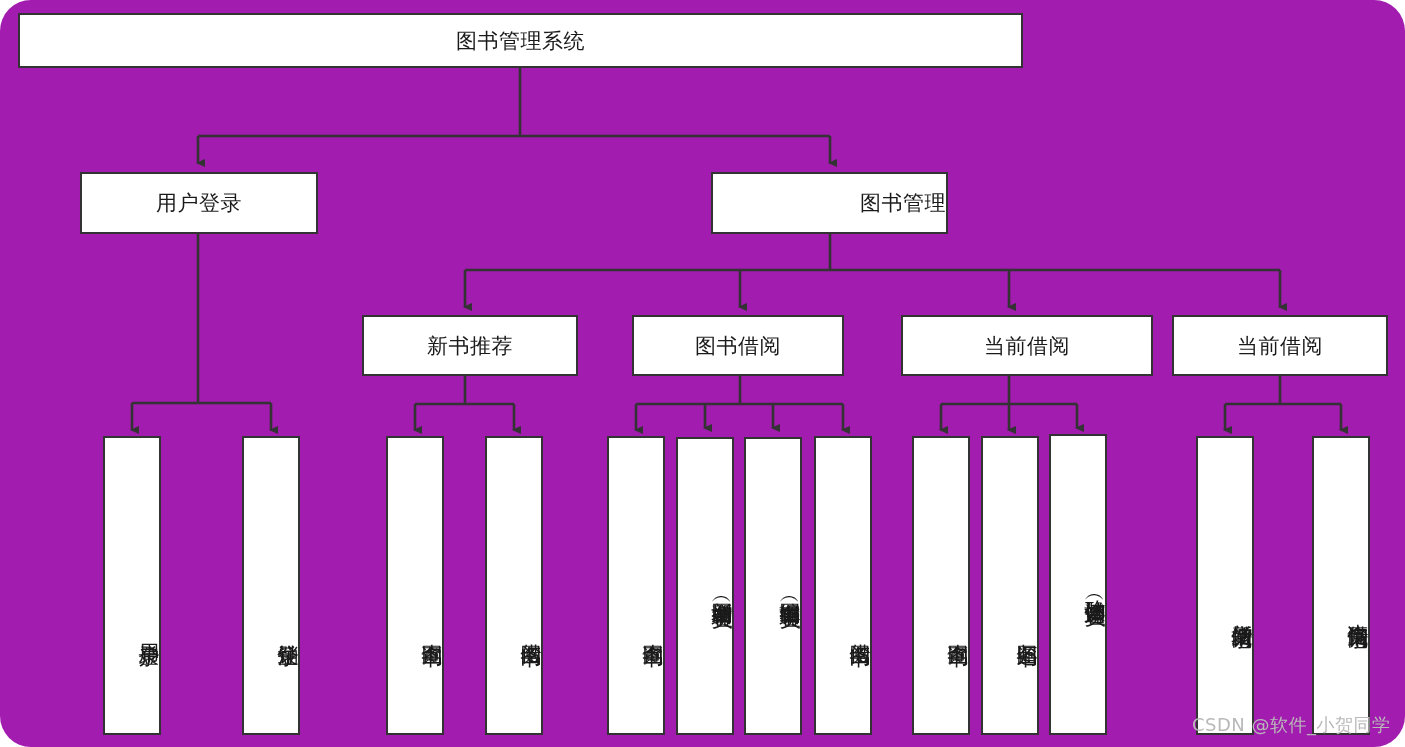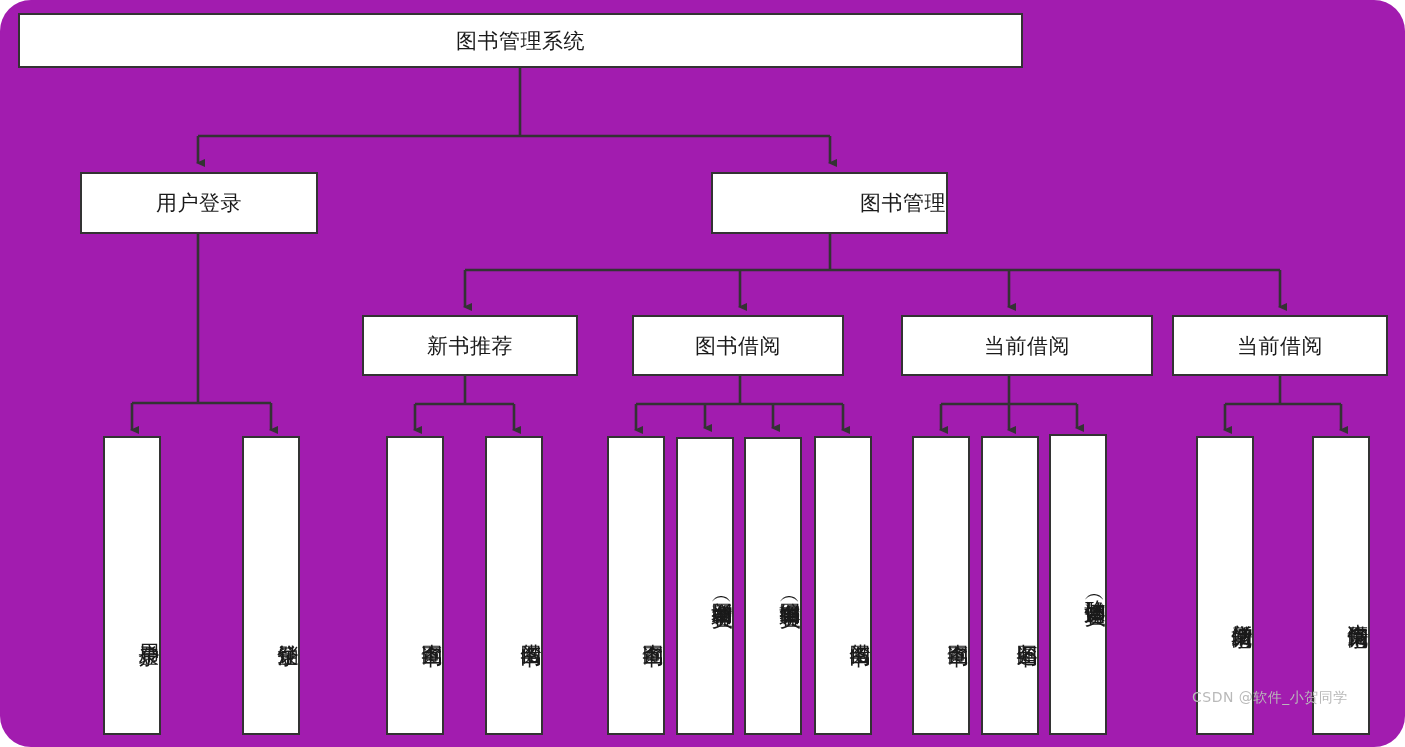--- a/index.html
+++ b/index.html
@@ -52,22 +52,22 @@
   }
   .node.vert .vlabel {
     writing-mode: vertical-rl;
     text-orientation: upright;
     display: block;
     white-space: nowrap;
   }
   .watermark {
     position: absolute;
     left: 1192px;
-    top: 689px;
-    font-size: 14px;
+    top: 713px;
+    font-size: 18px;
     color: #b9b9b9;
     white-space: nowrap;
     letter-spacing: 0.5px;
   }
 </style>
 </head>
 <body>
 
 <div id="canvas">
 

